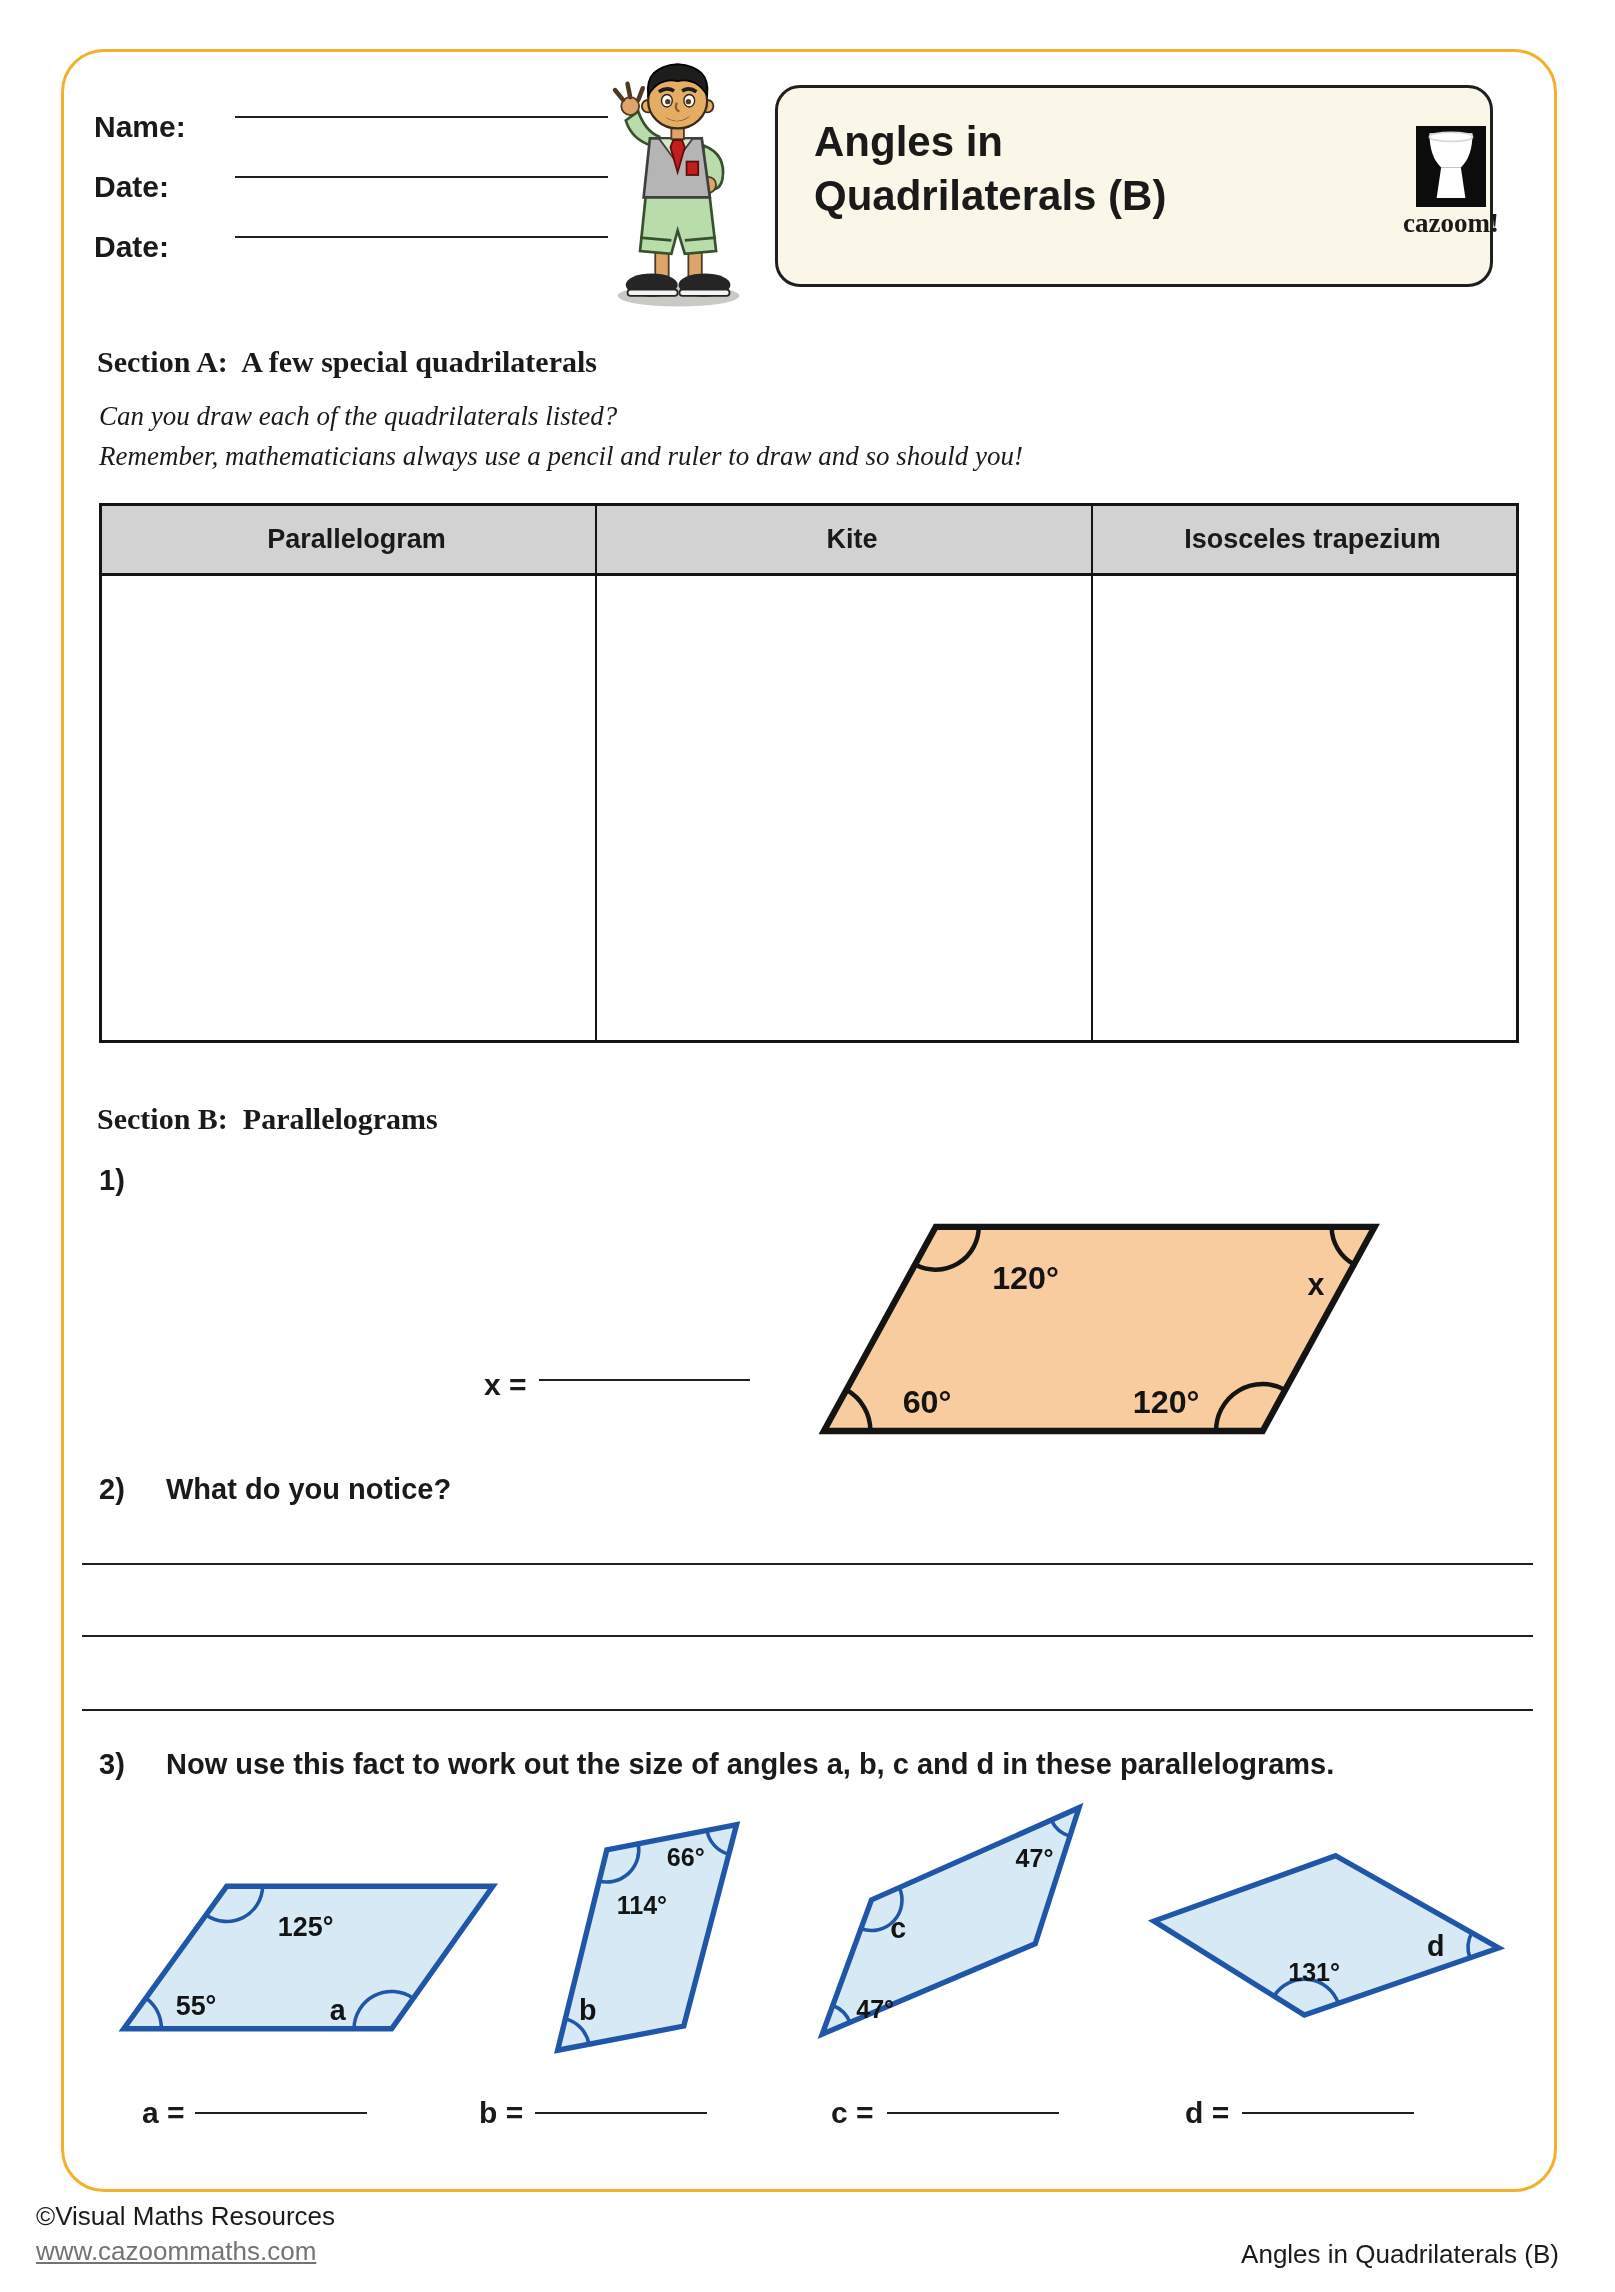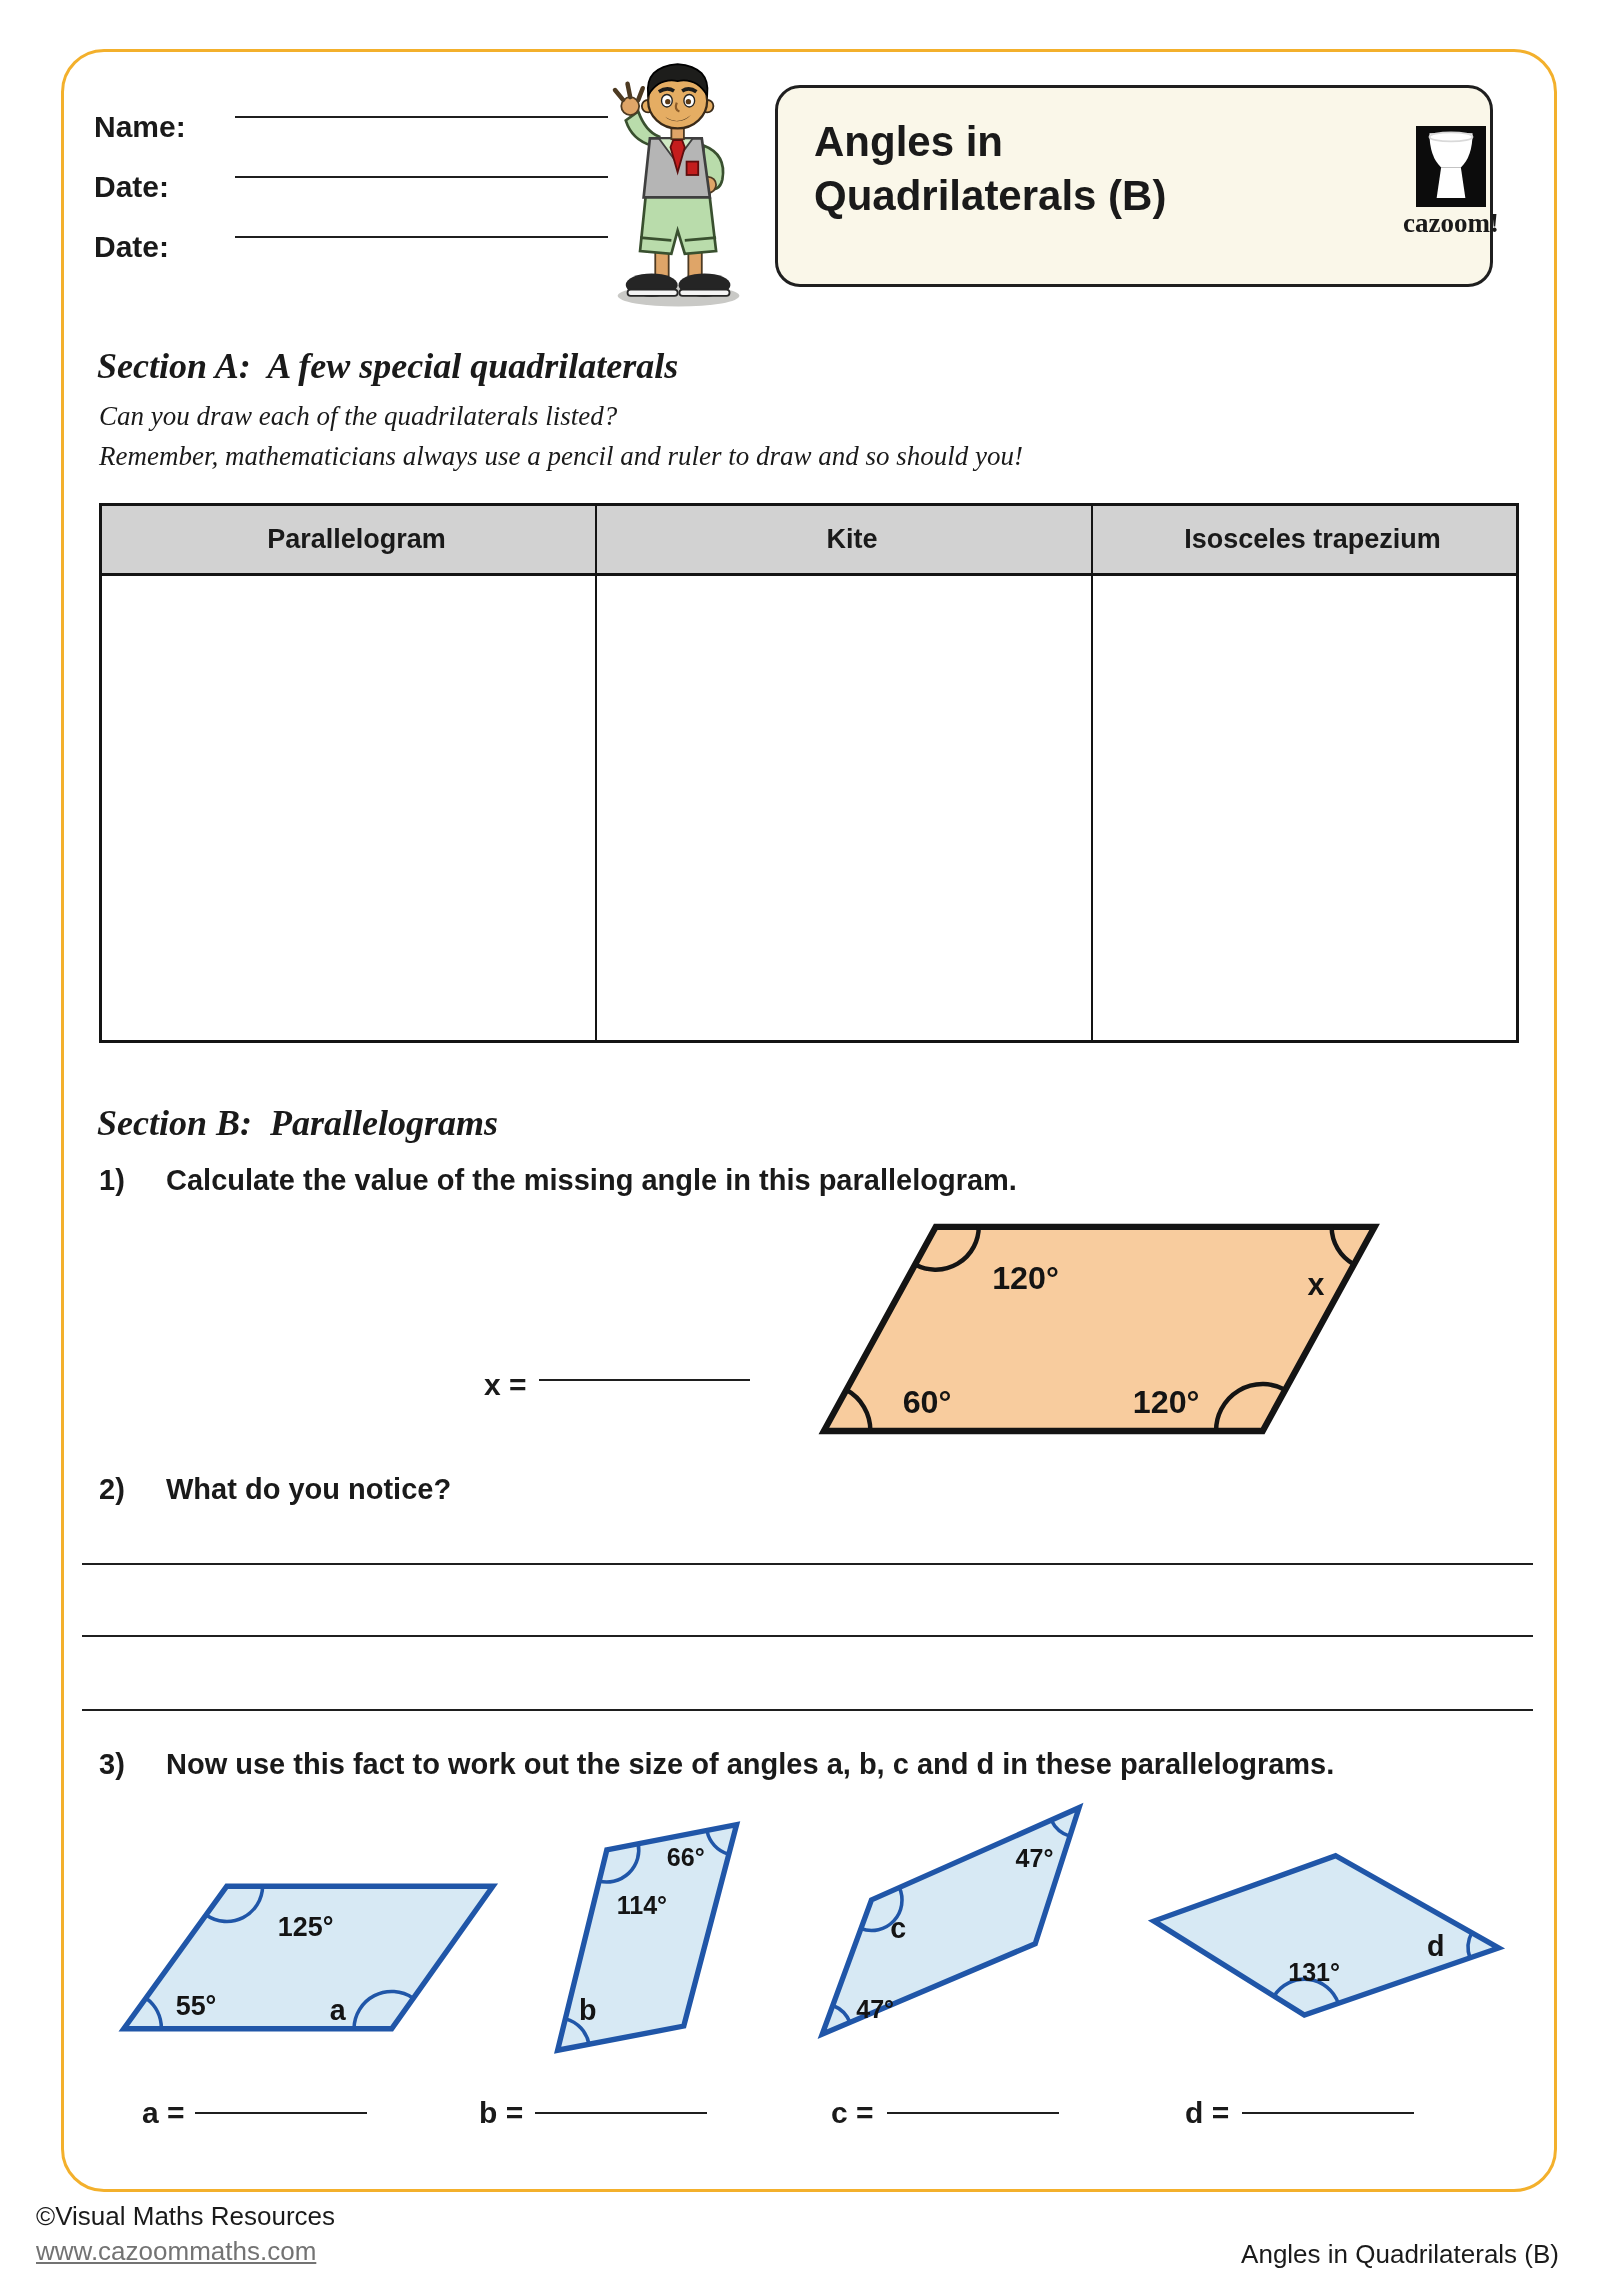--- a/index.html
+++ b/index.html
@@ -10,22 +10,22 @@
   
   .field-label{font-size:30px;font-weight:bold;}
   .write-line{border-bottom:2.7px solid #1f1f1f;}
   .title-box{left:775px;top:85px;width:718px;height:202px;background:#FAF7E9;
              border:3.6px solid #1f1f1f;border-radius:25px;box-sizing:border-box;}
   .title-text{left:36px;top:27px;font-size:42px;font-weight:bold;line-height:54px;}
   .logo-square{left:638px;top:38px;width:70px;height:81px;background:#0c0c0c;}
   .logo-word{left:613px;top:120px;width:120px;text-align:center;
              font-family:"Liberation Serif",serif;font-weight:bold;font-size:27px;}
   
-  .serif-head{font-family:"Liberation Serif",serif;font-weight:bold;font-style:italic;
-              font-size:36px;white-space:pre-wrap;}
+  .serif-head{font-family:"Liberation Serif",serif;font-weight:bold;
+              font-size:30px;white-space:pre-wrap;}
   .serif-ital{font-family:"Liberation Serif",serif;font-style:italic;font-size:27px;}
   
   .qtable{left:99px;top:503px;width:1420px;height:540px;border:3.6px solid #141414;
           box-sizing:border-box;display:flex;flex-direction:column;}
   .qtable .hrow{display:flex;height:67px;background:#D2D2D2;border-bottom:3.6px solid #141414;}
   .qtable .brow{display:flex;flex:1;}
   .qtable .cell{box-sizing:border-box;display:flex;align-items:center;justify-content:center;
                 font-size:27px;font-weight:bold;margin-left:16px;}
   .qtable .c1{width:479px;border-right:2.7px solid #141414;}
   .qtable .c2{width:480px;border-right:2.7px solid #141414;}
@@ -117,21 +117,20 @@
     <div class="brow">
       <div class="cell c1"></div>
       <div class="cell c2"></div>
       <div class="cell c3"></div>
     </div>
   </div>
 
   <div class="abs serif-head" style="left:97px;top:1102px;">Section B:  Parallelograms</div>
 
   <div class="abs qnum" style="left:99px;top:1164px;">1)</div>
-  <div class="abs qtext" style="left:166px;top:1164px;">Calculate the value of the missing angle in this parallelogram.</div>
 
   <div class="abs ans-label" style="left:484px;top:1368px;">x =</div>
   <div class="abs write-line" style="left:539px;top:1379px;width:211px;"></div>
 
   <svg class="abs" style="left:788px;top:1216px;" width="609" height="224" viewBox="0 0 680 250">
     <polygon points="165,12 655,12 530,240 40,240" fill="#F8CC9E" stroke="#141414" stroke-width="7"></polygon>
     <path d="M213,12 A48,48 0 0 1 142,54" fill="none" stroke="#141414" stroke-width="5"></path>
     <path d="M607,12 A48,48 0 0 0 632,54" fill="none" stroke="#141414" stroke-width="5"></path>
     <path d="M65,194 A52,52 0 0 1 92,240" fill="none" stroke="#141414" stroke-width="5"></path>
     <path d="M555,194 A52,52 0 0 0 478,240" fill="none" stroke="#141414" stroke-width="5"></path>

